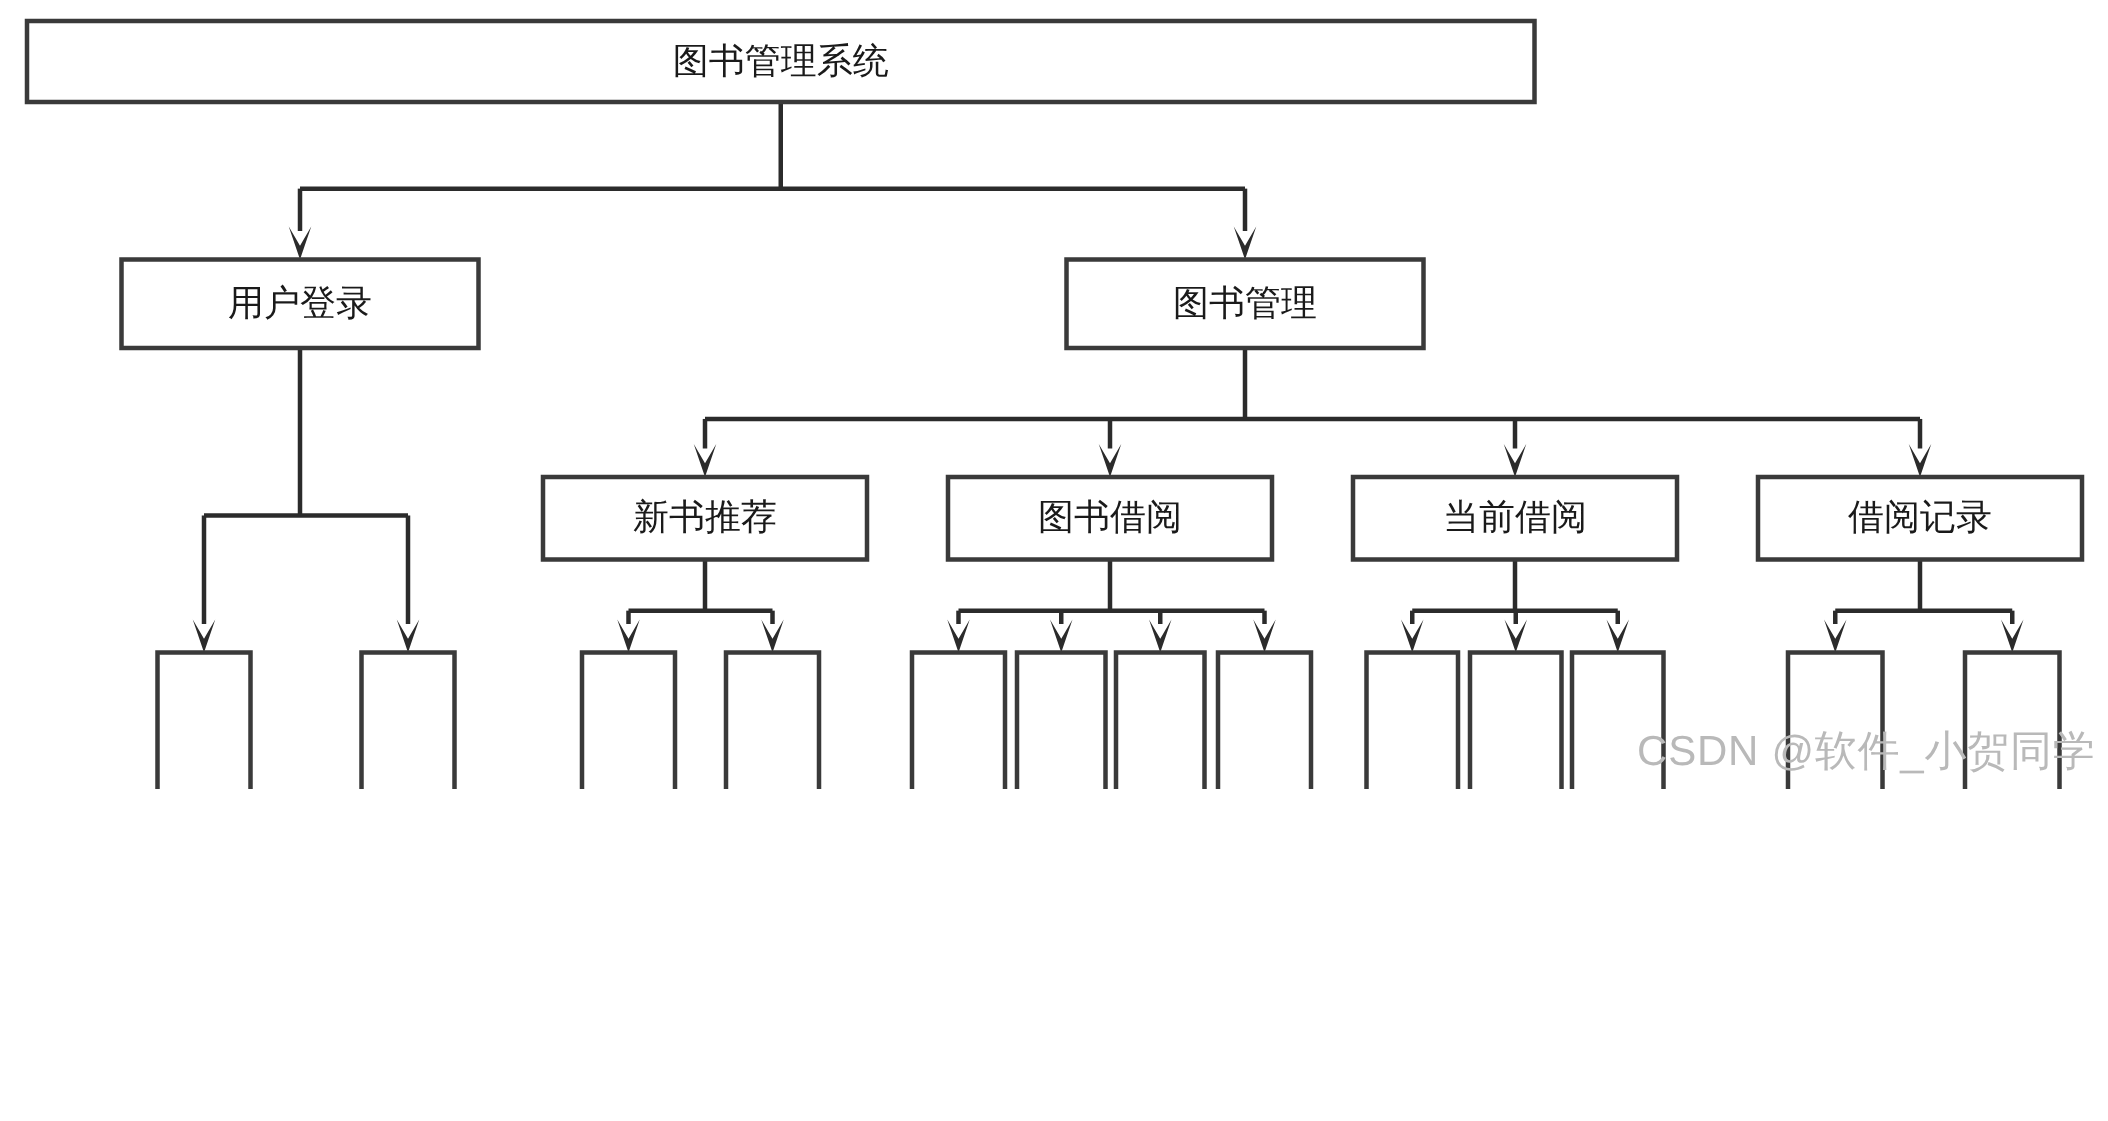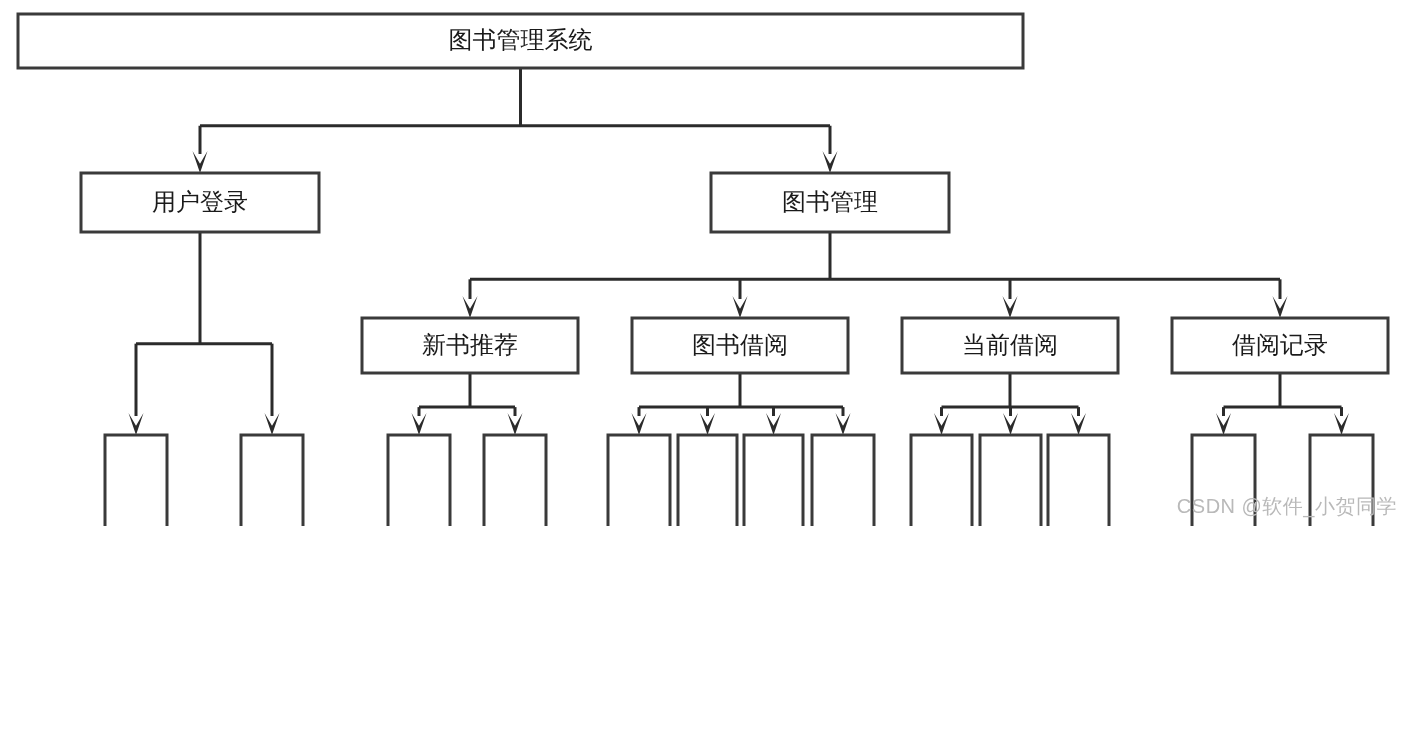--- a/index.html
+++ b/index.html
@@ -59,21 +59,21 @@
     align-items: flex-start;
     justify-content: center;
     white-space: nowrap;
     pointer-events: none;
   }
   .watermark {
     position: absolute;
     right: 8px;
     bottom: 6px;
     font-family: "Liberation Sans", "DejaVu Sans", sans-serif;
-    font-size: 20px;
+    font-size: 28px;
     color: #b9b9b9;
     letter-spacing: 0.5px;
     white-space: nowrap;
   }
 </style>
 </head>
 <body>
 
 <div id="canvas">
 

